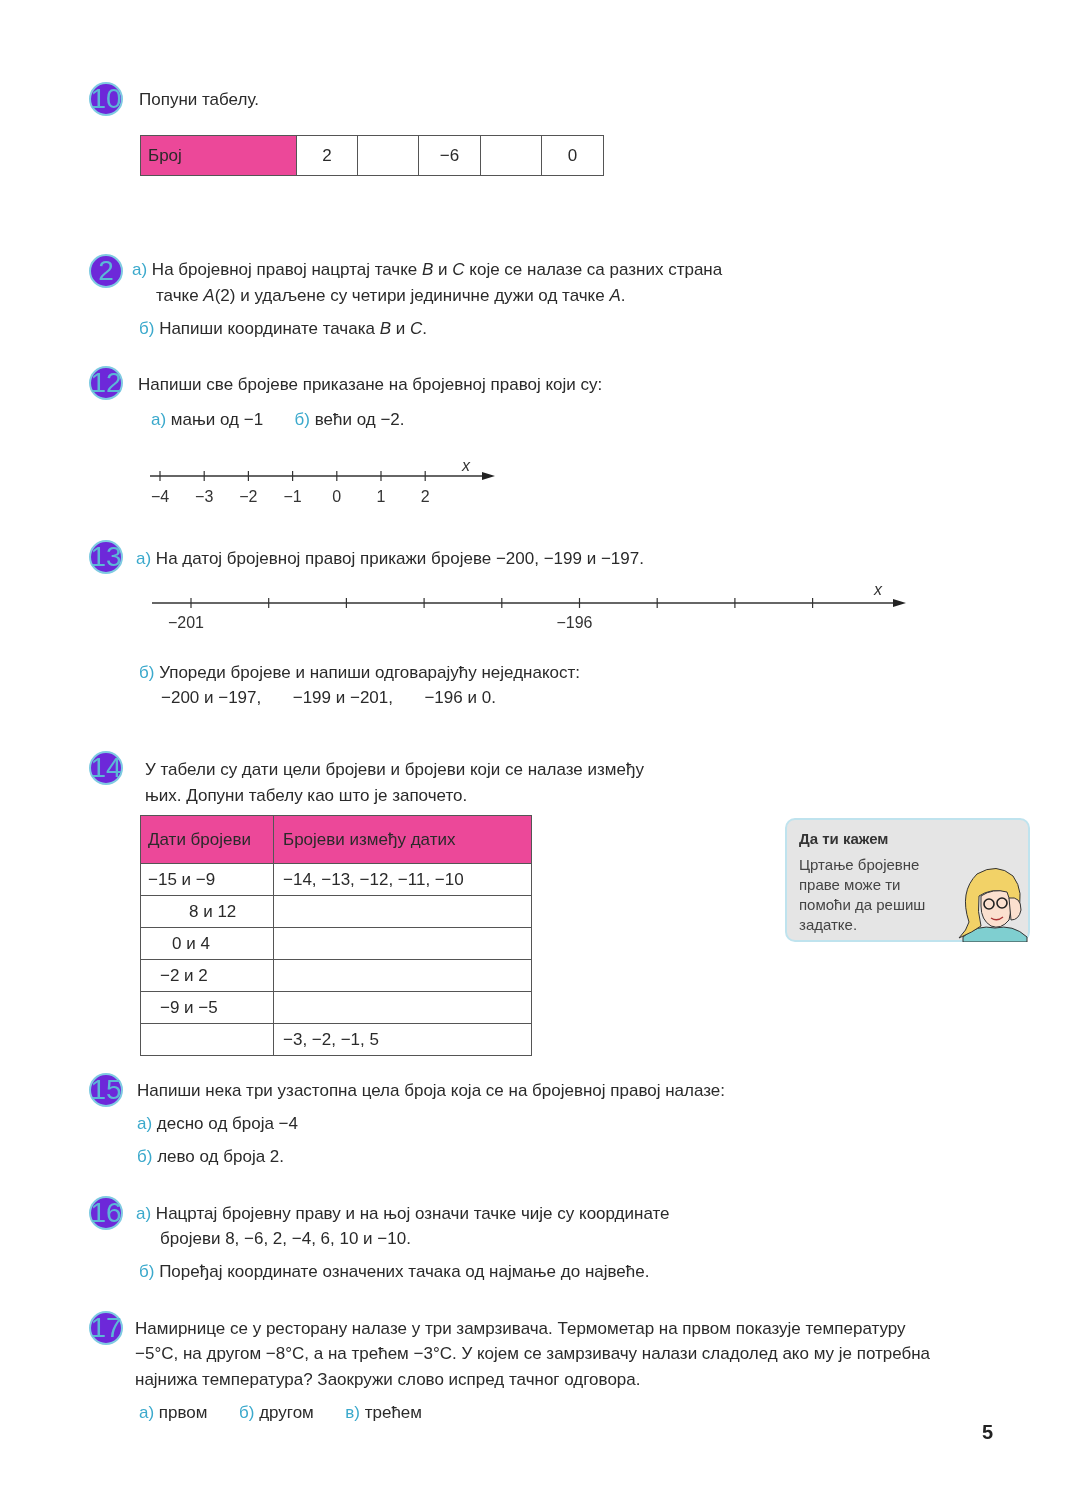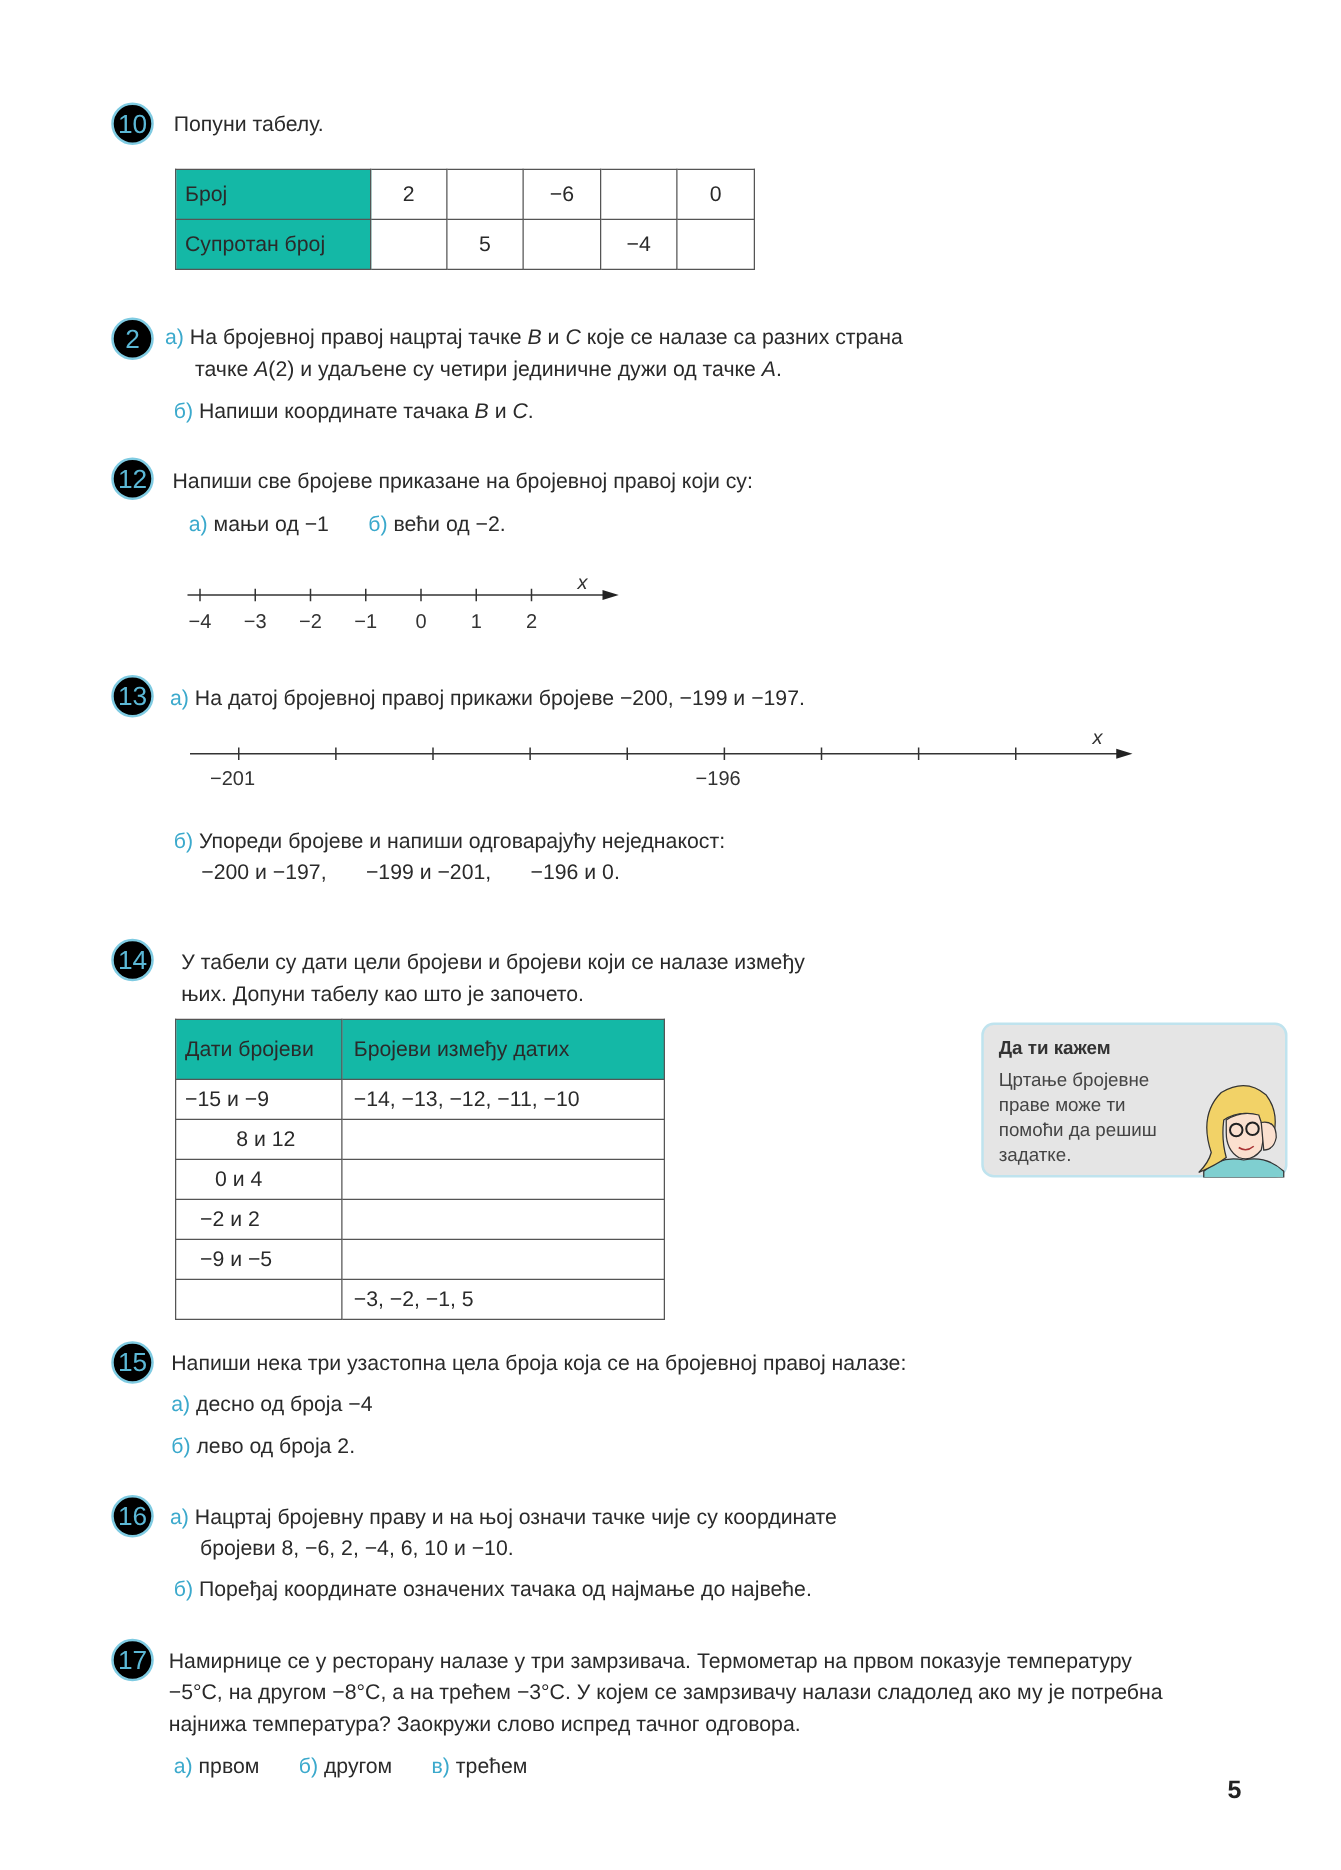--- a/index.html
+++ b/index.html
@@ -1,27 +1,27 @@
 <!DOCTYPE html>
 <html><head>
 <meta charset="utf-8">
 <style>
   html, body { margin:0; padding:0; background:#ffffff; }
   body { width:1073px; height:1496px; position:relative; overflow:hidden;
          font-family:"Liberation Sans", "DejaVu Sans", sans-serif; color:#2a2a2a; font-size:17px; }
   .abs { position:absolute; }
   .num-circle { position:absolute; width:34px; height:34px; border:2px solid #7fcbe2; border-radius:50%;
-                box-sizing:border-box; color:#5bb8d6; font-size:21px; display:flex; align-items:center;
-                justify-content:center; line-height:1; background:#000000; }
+                box-sizing:border-box; color:#5bb8d6; font-size:28px; display:flex; align-items:center;
+                justify-content:center; line-height:1; background:#6d28d9; }
   .txt { position:absolute; white-space:nowrap; line-height:1.2; }
   .lbl { color:#3ba9cc; }
   i.v { font-style:italic; }
   table.grid { position:absolute; border-collapse:collapse; font-size:17px; }
   table.grid td { border:1.5px solid #555; height:40px; padding:0 7px; box-sizing:border-box; }
-  .hdr { background:#14b8a6; }
+  .hdr { background:#ec4899; }
   .c { text-align:center; }
   .tip { position:absolute; left:785px; top:818px; width:245px; height:124px; border:2px solid #bfe3ee;
          border-radius:10px; box-sizing:border-box; background:#e5e5e5; }
   .tip-title { position:absolute; left:12px; top:10px; font-weight:bold; font-size:15px; color:#333; }
   .tip-body { position:absolute; left:12px; top:35px; font-size:15px; color:#444; line-height:20px; width:140px; }
   .page-num { position:absolute; left:982px; top:1421px; font-weight:bold; font-size:20px; color:#222; }
 </style>
 </head>
 <body>
 
@@ -29,28 +29,20 @@
 <div class="txt" style="left:139px;top:90px;">Попуни табелу.</div>
 <table class="grid" style="left:140px;top:135px;">
   <tbody>
       <tr>
     <td class="hdr" style="width:156px;">Број</td>
     <td class="c" style="width:61px;">2</td>
     <td class="c" style="width:61px;"></td>
     <td class="c" style="width:62px;">−6</td>
     <td class="c" style="width:61px;"></td>
     <td class="c" style="width:62px;">0</td>
-  </tr>
-  <tr>
-    <td class="hdr">Супротан број</td>
-    <td class="c"></td>
-    <td class="c">5</td>
-    <td class="c"></td>
-    <td class="c">−4</td>
-    <td class="c"></td>
   </tr>
 </tbody>
   </table>
 
 <div class="num-circle" style="left:89px;top:254px;">2</div>
 <div class="txt" style="left:132px;top:260px;">
   <span class="lbl">а)</span>
   <span>На бројевној правој нацртај тачке </span><i class="v">B</i><span> и </span><i class="v">C</i><span> које се налазе са разних страна</span>
 </div>
 <div class="txt" style="left:156px;top:286px;">

